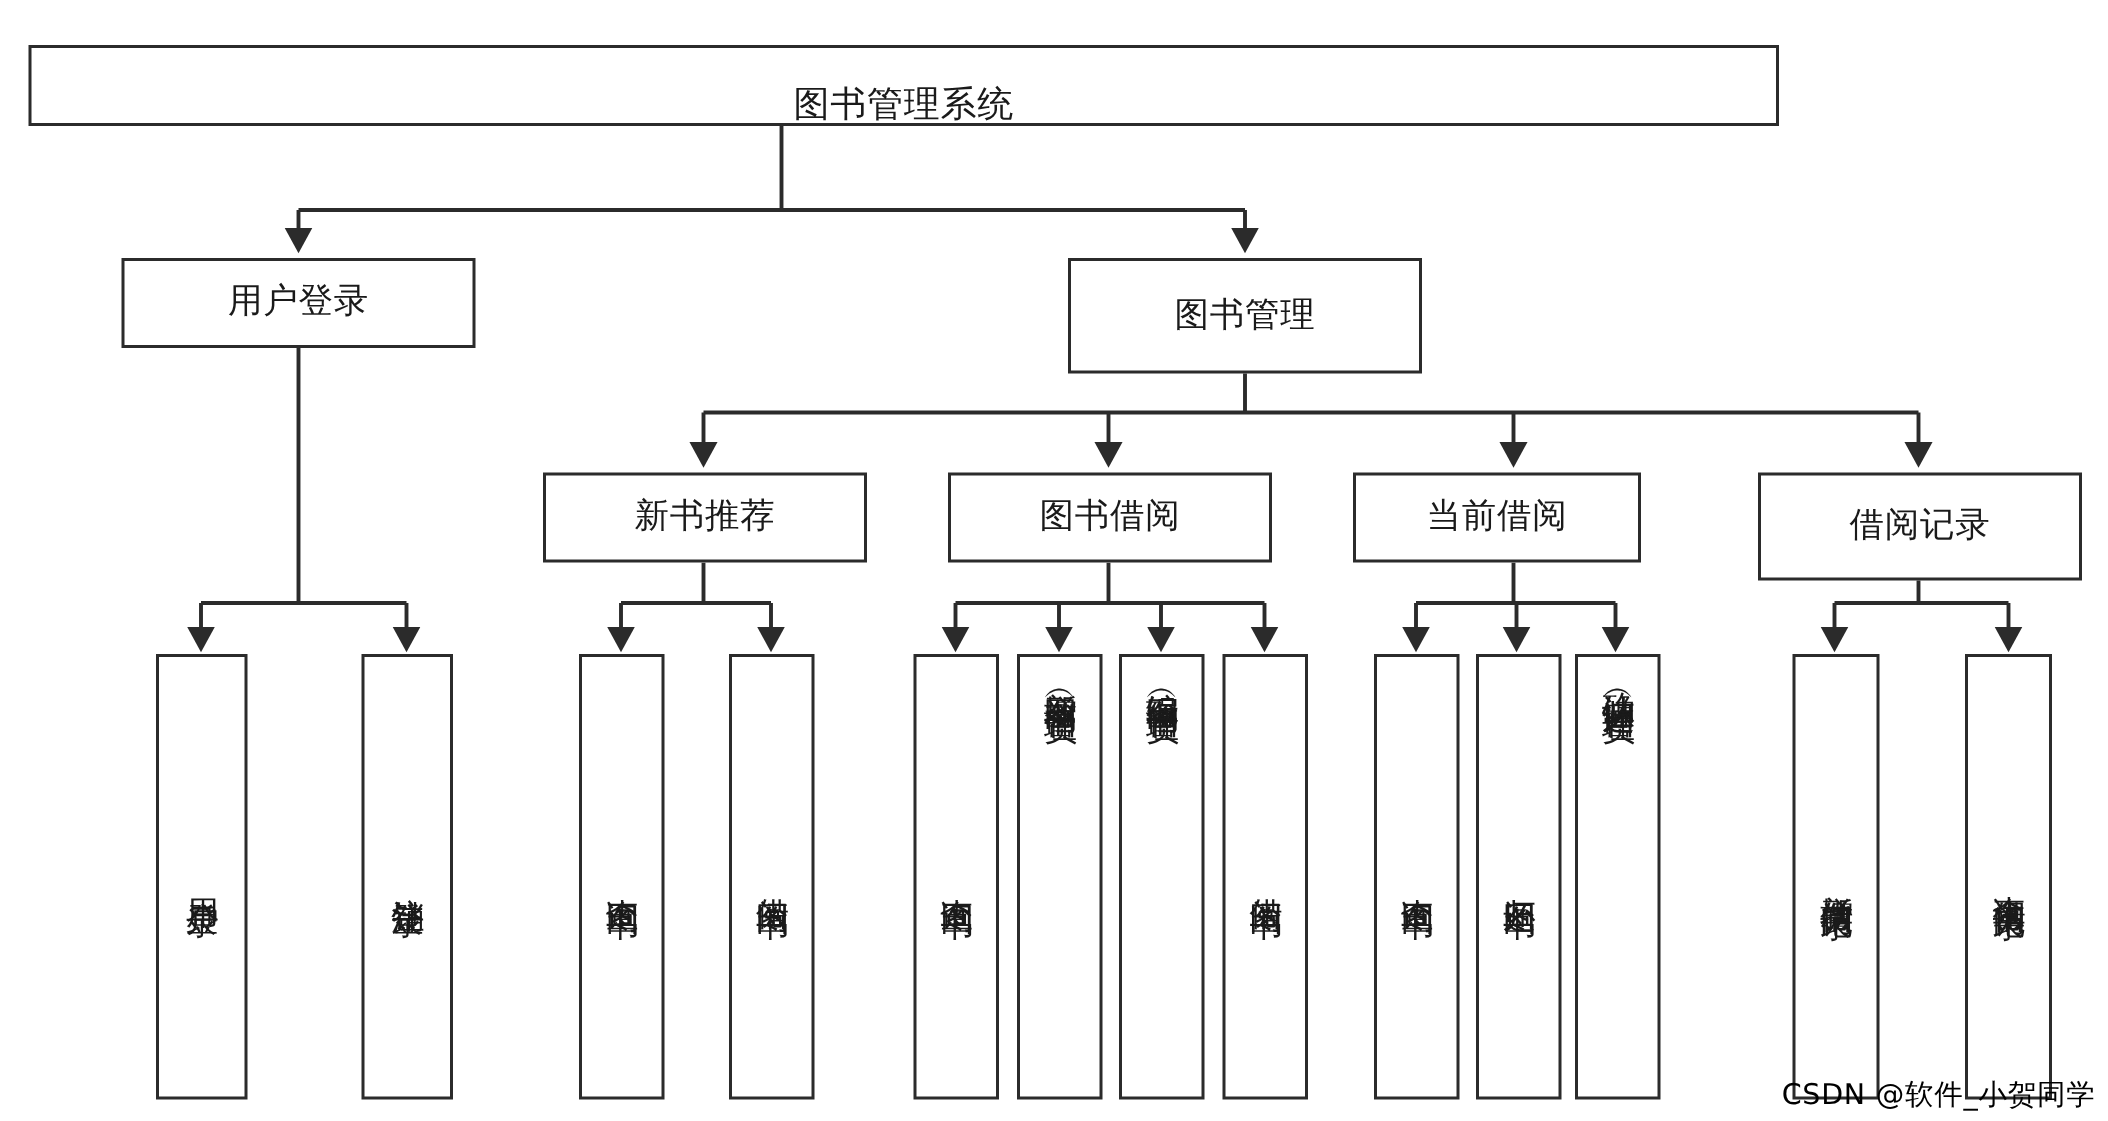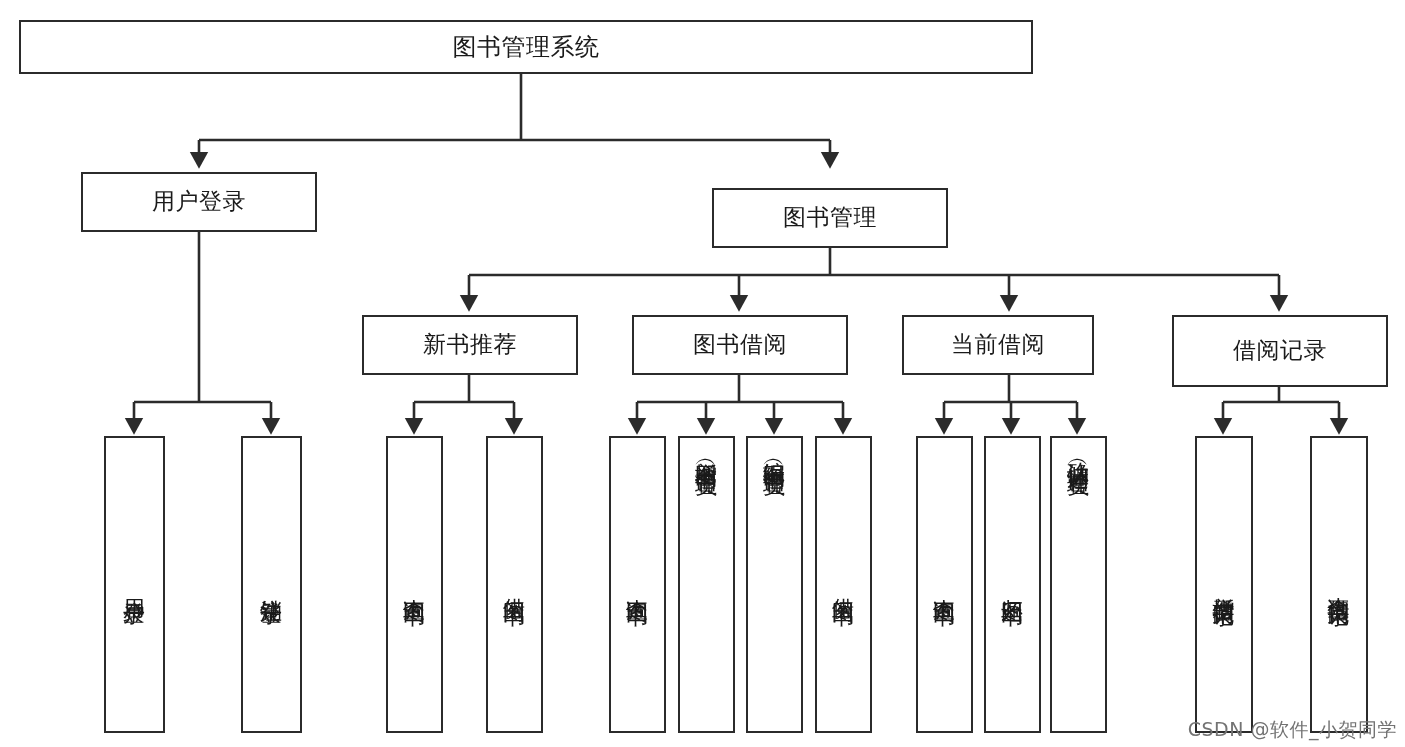--- a/index.html
+++ b/index.html
@@ -66,21 +66,21 @@
   }
   .node.vert.center-v {
     align-items: center;
     padding-top: 0;
   }
   .watermark {
     position: absolute;
     right: 8px;
     bottom: 4px;
     font-size: 19px;
-    color: #737373;
+    color: #000000;
     letter-spacing: 0.5px;
     white-space: nowrap;
     font-family: "DejaVu Sans", "Liberation Sans", sans-serif;
     text-align: center;
   }
 </style>
 </head>
 <body>
 
 <div id="canvas">
@@ -128,28 +128,28 @@
       <path d="M1011,402 L1011,426" marker-end="url(#arrow)"></path>
       <path d="M1077,402 L1077,426" marker-end="url(#arrow)"></path>
 
       <path d="M1279,375 L1279,402"></path>
       <path d="M1223,402 L1339,402"></path>
       <path d="M1223,402 L1223,426" marker-end="url(#arrow)"></path>
       <path d="M1339,402 L1339,426" marker-end="url(#arrow)"></path>
     </g>
   </svg>
 
-  <div class="node horiz root" style="left:19px; top:20px; width:1014px; height:54px;">
+  <div class="node horiz root" style="left:19px; top:30px; width:1167px; height:54px;align-items:flex-end;">
     <span class="label">图书管理系统</span>
   </div>
 
   <div class="node horiz" style="left:81px; top:172px; width:236px; height:60px;">
     <span class="label">用户登录</span>
   </div>
-  <div class="node horiz" style="left:712px; top:188px; width:236px; height:60px;">
+  <div class="node horiz" style="left:712px; top:172px; width:236px; height:77px;">
     <span class="label">图书管理</span>
   </div>
 
   <div class="node horiz" style="left:632px; top:315px; width:216px; height:60px;">
     <span class="label">图书借阅</span>
   </div>
   <div class="node horiz" style="left:362px; top:315px; width:216px; height:60px;">
     <span class="label">新书推荐</span>
   </div>
   <div class="node horiz" style="left:902px; top:315px; width:192px; height:60px;">

